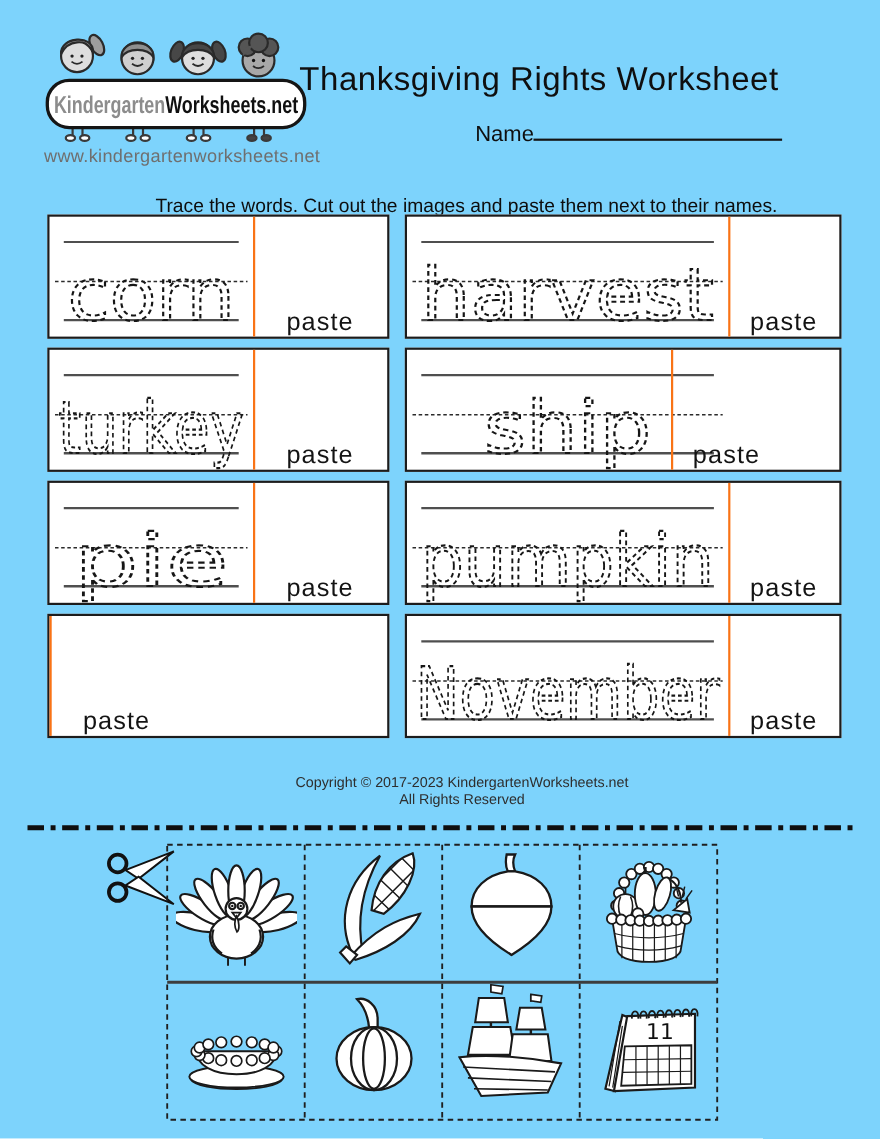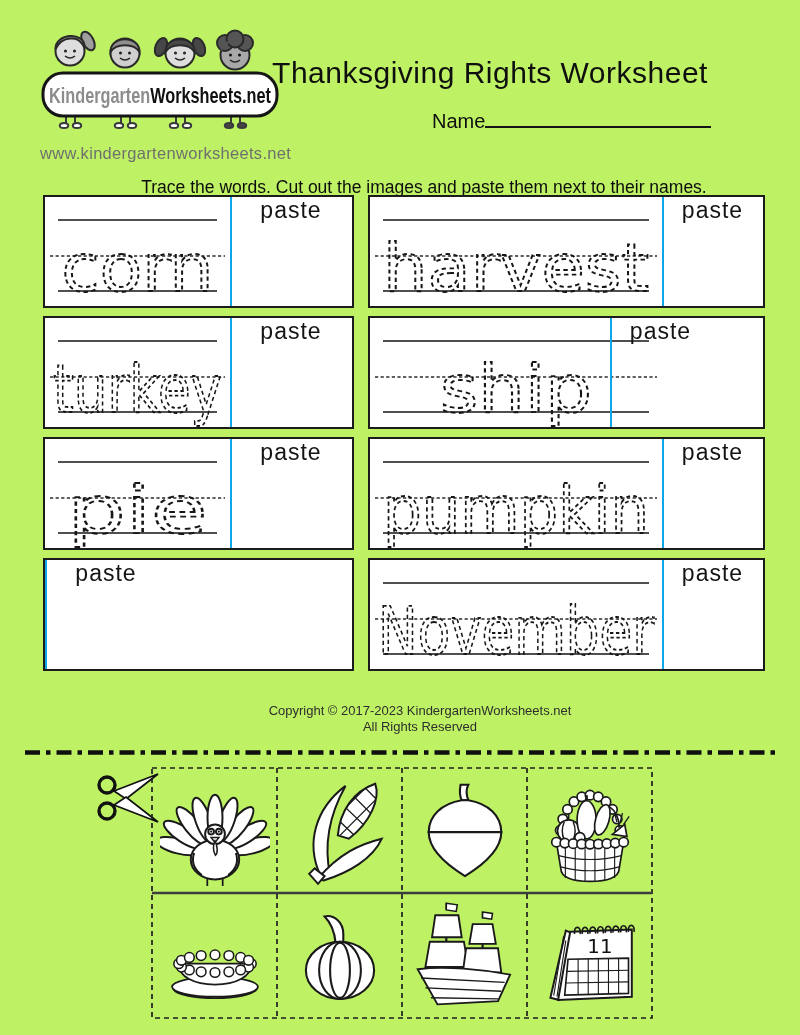--- a/index.html
+++ b/index.html
@@ -1,46 +1,46 @@
 <!DOCTYPE html>
 <html><head>
 <meta charset="utf-8">
 <style>
   html,body{margin:0;padding:0;background:#fff;}
-  .page{position:relative;width:800px;height:1035px;background:#bef264;overflow:hidden;
+  .page{position:relative;width:800px;height:1035px;background:#7dd3fc;overflow:hidden;
         font-family:"Liberation Sans",sans-serif;color:#111;}
   
   .logo{position:absolute;left:40px;top:14px;width:242px;}
-  .logo-url{margin-top:12px;font-size:16.5px;color:#6f6f6f;letter-spacing:.3px;}
+  .logo-url{margin-top:1px;font-size:16.5px;color:#6f6f6f;letter-spacing:.3px;}
   .page-title{position:absolute;left:250px;top:36px;width:480px;text-align:center;
               font-size:30px;font-weight:400;letter-spacing:.5px;color:#0f0f0f;}
   .name-row{position:absolute;left:432px;top:102px;font-size:20px;color:#0f0f0f;}
   .name-line{display:inline-block;width:226px;height:24px;border-bottom:2.2px solid #141414;}
   .instruction{position:absolute;left:0;top:159px;width:800px;text-align:center;
                font-size:17.5px;color:#0d0d0d;padding-left:24px;}
   
   #trace-rows{position:absolute;left:43px;top:195px;width:722px;}
   .trace-row{display:flex;margin-bottom:8px;}
   .trace-group{display:flex;border:2px solid #1c1c1c;height:113px;box-sizing:border-box;background:#fff;}
   .trace-group.left{width:311px;}
   .trace-group.right{width:397px;margin-left:14px;}
   .word-cell{height:100%;}
-  .paste-cell{border-left:2px solid #0ea5e9;display:flex;align-items:flex-start;justify-content:center;height:100%;box-sizing:border-box;}
+  .paste-cell{border-left:2px solid #f97316;display:flex;align-items:flex-end;justify-content:center;height:100%;box-sizing:border-box;}
   .paste-label{font-size:23px;letter-spacing:1px;color:#141414;}
   .trace-word{font-family:"DejaVu Sans",sans-serif;font-size:66px;fill:none;stroke:#161616;
               stroke-width:1.9;stroke-dasharray:4.2 3.2;}
   
   .copyright{position:absolute;left:0;top:703px;width:800px;text-align:center;
              font-size:13px;line-height:15.5px;color:#2e2e2e;padding-left:20px;}
   
   .cutline{position:absolute;left:0;top:748px;}
   .scissors{position:absolute;left:96px;top:769px;}
   .image-grid{position:absolute;left:152px;top:768px;width:500px;height:250px;
               display:grid;grid-template-columns:repeat(4,125px);grid-template-rows:repeat(2,125px);}
-  .image-cell{display:flex;align-items:center;justify-content:center;}
+  .image-cell{display:flex;align-items:flex-start;justify-content:center;}
   .grid-lines{position:absolute;left:150px;top:766px;pointer-events:none;}
   .cal-num{font-family:"DejaVu Sans",sans-serif;font-size:18px;fill:#111;}
   svg{display:block;}
 </style>
 </head>
 <body>
 
 <div class="page">
 
   <div class="logo">

